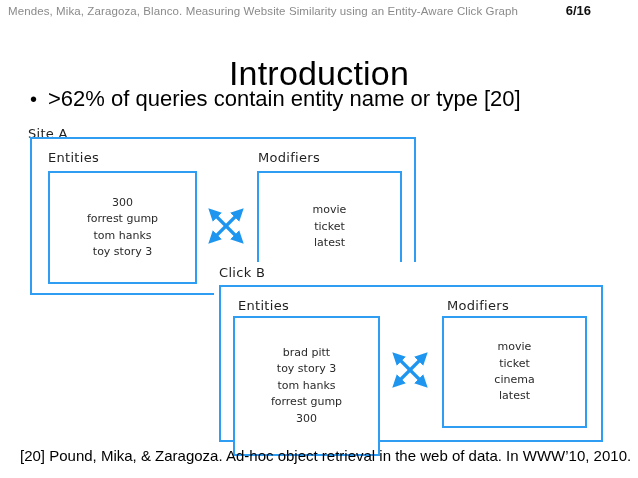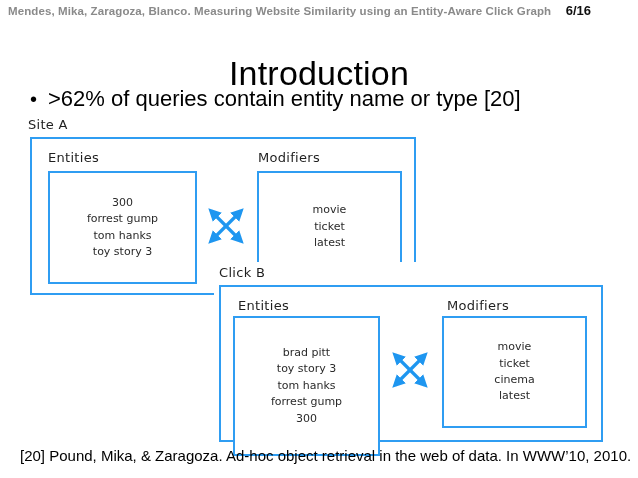--- a/index.html
+++ b/index.html
@@ -3,21 +3,21 @@
 <meta charset="utf-8">
 <style>
   html,body{margin:0;padding:0;background:#ffffff;}
   .slide{
     position:relative;width:638px;height:478px;background:#ffffff;
     font-family:"Liberation Sans",sans-serif;overflow:hidden;
   }
   
   .hdr-citation{
     position:absolute;left:8px;top:5px;font-size:11.5px;color:#8a8a8a;
-    letter-spacing:.1px;white-space:nowrap;font-weight:bold;
+    letter-spacing:.1px;white-space:nowrap;
   }
   .hdr-page{
     position:absolute;right:47px;top:3px;font-size:13px;font-weight:bold;color:#111;text-align:center;
   }
   
   .title{
     position:absolute;left:0;right:0;top:38px;margin:16px;text-align:center;
     font-size:34px;font-weight:400;color:#000;letter-spacing:.2px;
   }
   .bullet{
@@ -53,21 +53,21 @@
   <span class="hdr-citation">Mendes, Mika, Zaragoza, Blanco. Measuring Website Similarity using an Entity-Aware Click Graph</span>
   <span class="hdr-page">6/16</span>
 
   <h1 class="title">Introduction</h1>
 
   <div class="bullet">
     <span class="marker">•</span>
     <span>&gt;62% of queries contain entity name or type [20]</span>
   </div>
 
-  <div class="dg-label" style="left:28px;top:117px;">Site A</div>
+  <div class="dg-label" style="left:28px;top:126px;">Site A</div>
   <div class="box" style="left:30px;top:137px;width:386px;height:158px;"></div>
 
   <div class="dg-label" style="left:48px;top:150px;">Entities</div>
   <div class="list-box" style="left:48px;top:171px;width:149px;height:113px;">
     <div>300</div>
     <div>forrest gump</div>
     <div>tom hanks</div>
     <div>toy story 3</div>
   </div>
 

